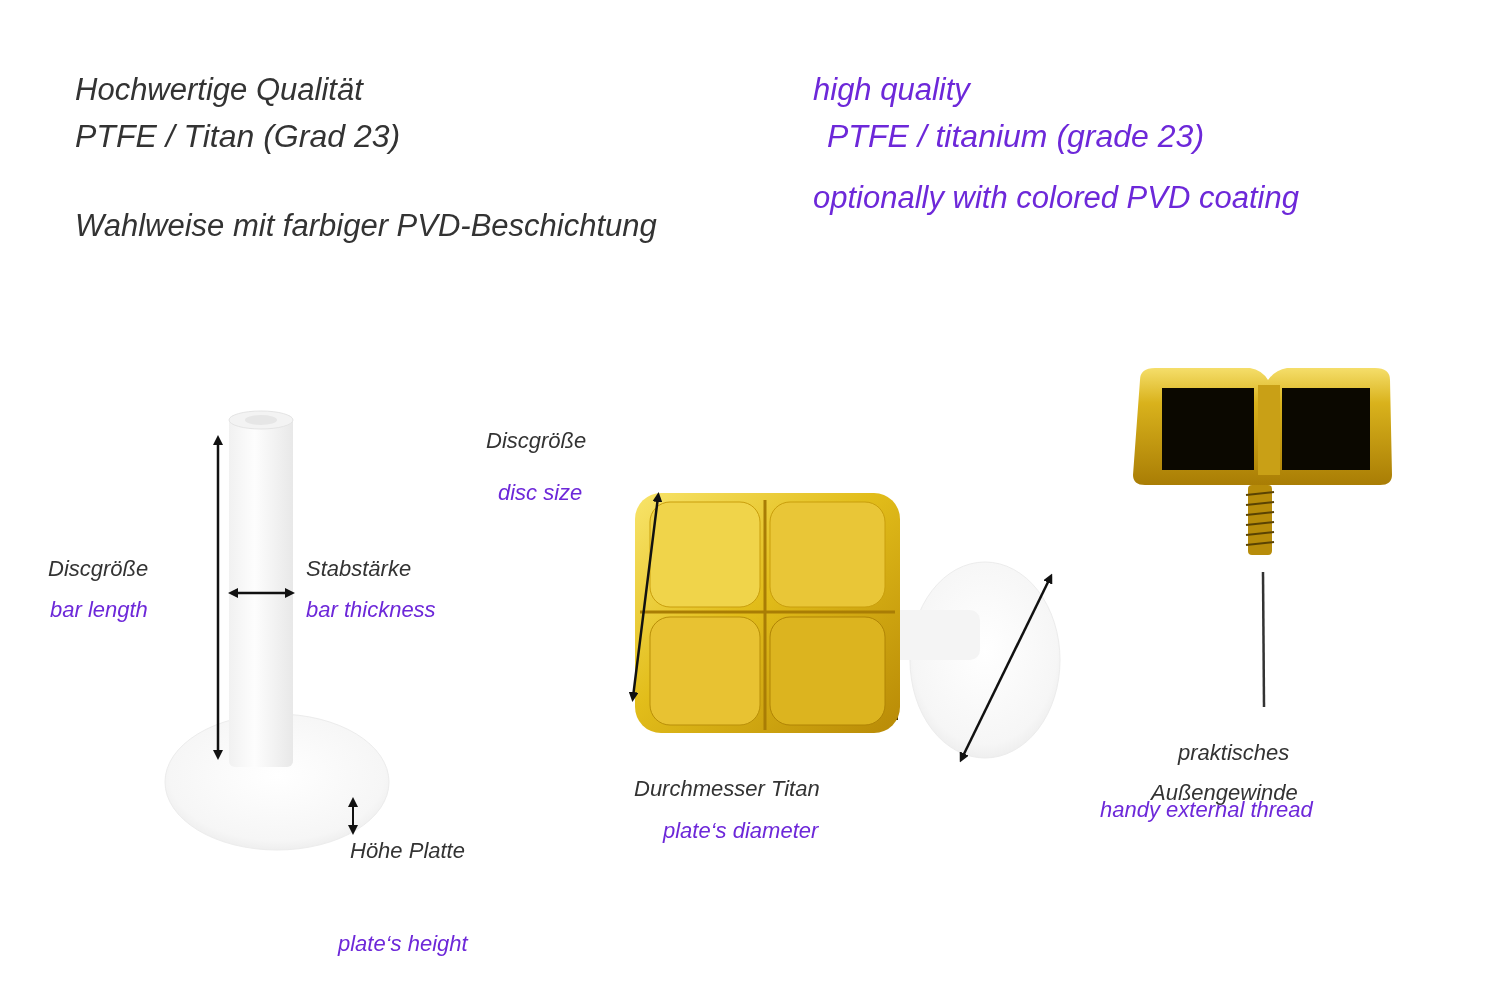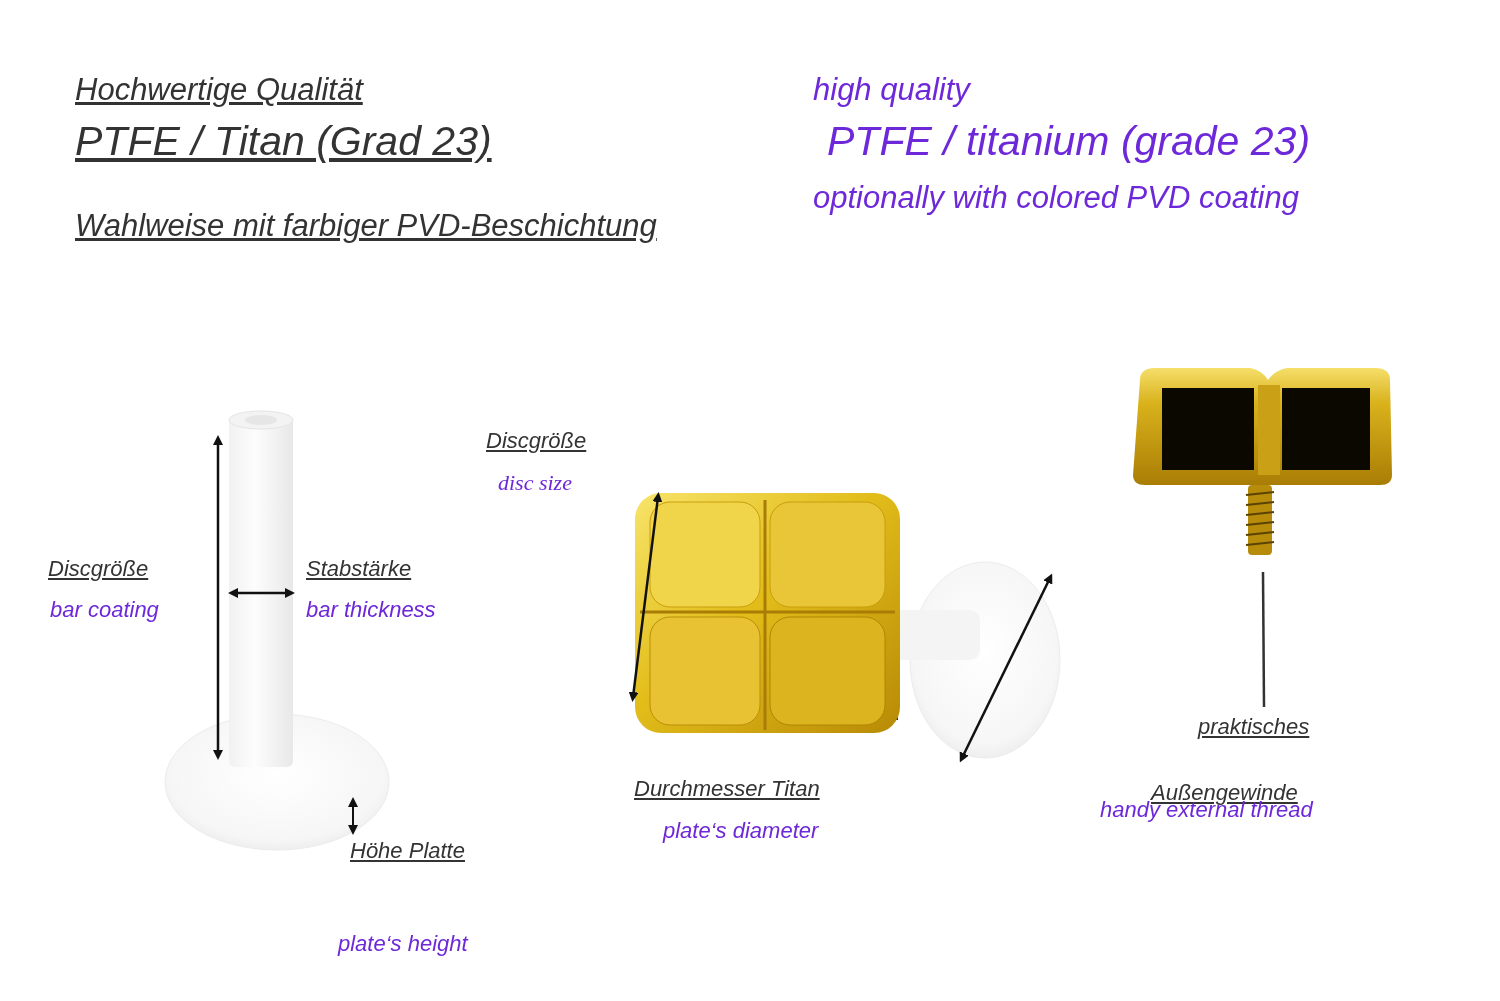--- a/index.html
+++ b/index.html
@@ -1,22 +1,22 @@
 <!DOCTYPE html>
 <html><head>
 <meta charset="utf-8">
 <style>
   html, body { margin:0; padding:0; background:#ffffff; }
   body { width:1500px; height:1001px; position:relative; overflow:hidden;
          font-family:"Liberation Sans", sans-serif; font-style:italic; }
   .t { position:absolute; white-space:nowrap; }
-  .dark { color:#333333;text-decoration:underline; }
+  .dark { color:#333333; }
   .grey { color:#6d28d9; }
   .h1 { font-size:31px; }
-  .h2 { font-size:41px; }
+  .h2 { font-size:32px; }
   .lbl { font-size:22px; }
   svg { position:absolute; left:0; top:0; }
 </style>
 </head>
 <body>
 
 <div class="t dark h1" style="left:75px;top:72px;">Hochwertige Qualität</div>
 <div class="t dark h2" style="left:75px;top:118px;">PTFE / Titan (Grad 23)</div>
 <div class="t dark h1" style="left:75px;top:180px;margin-top:28px;">Wahlweise mit farbiger PVD-Beschichtung</div>
 
@@ -93,29 +93,29 @@
       <line x1="1246" y1="515" x2="1274" y2="512"></line>
       <line x1="1246" y1="525" x2="1274" y2="522"></line>
       <line x1="1246" y1="535" x2="1274" y2="532"></line>
       <line x1="1246" y1="545" x2="1274" y2="542"></line>
     </g>
   </g>
   <line x1="1263" y1="572" x2="1264" y2="707" stroke="#333" stroke-width="2.5"></line>
 </svg>
 
 <div class="t dark lbl" style="left:48px;top:556px;">Discgröße</div>
-<div class="t grey lbl" style="left:50px;top:597px;">bar coating</div>
+<div class="t grey lbl" style="left:50px;top:597px;">bar length</div>
 
 <div class="t dark lbl" style="left:306px;top:556px;">Stabstärke</div>
 <div class="t grey lbl" style="left:306px;top:597px;">bar thickness</div>
 
 <div class="t dark lbl" style="left:350px;top:838px;">Höhe Platte</div>
 <div class="t grey lbl" style="left:338px;top:931px;">plate‘s height</div>
 
 <div class="t dark lbl" style="left:486px;top:428px;">Discgröße</div>
-<div class="t grey lbl" style="left:498px;top:470px;font-family:Liberation Serif, serif;">disc size</div>
+<div class="t grey lbl" style="left:498px;top:480px;">disc size</div>
 
 <div class="t dark lbl" style="left:634px;top:776px;">Durchmesser Titan</div>
 <div class="t grey lbl" style="left:663px;top:818px;">plate‘s diameter</div>
 
-<div class="t dark lbl" style="left:1178px;top:714px;margin-left:20px;">praktisches</div>
+<div class="t dark lbl" style="left:1178px;top:740px;">praktisches</div>
 <div class="t dark lbl" style="left:1151px;top:755px;margin-top:25px;">Außengewinde</div>
 <div class="t grey lbl" style="left:1100px;top:797px;">handy external thread</div>
 
 </body></html>

